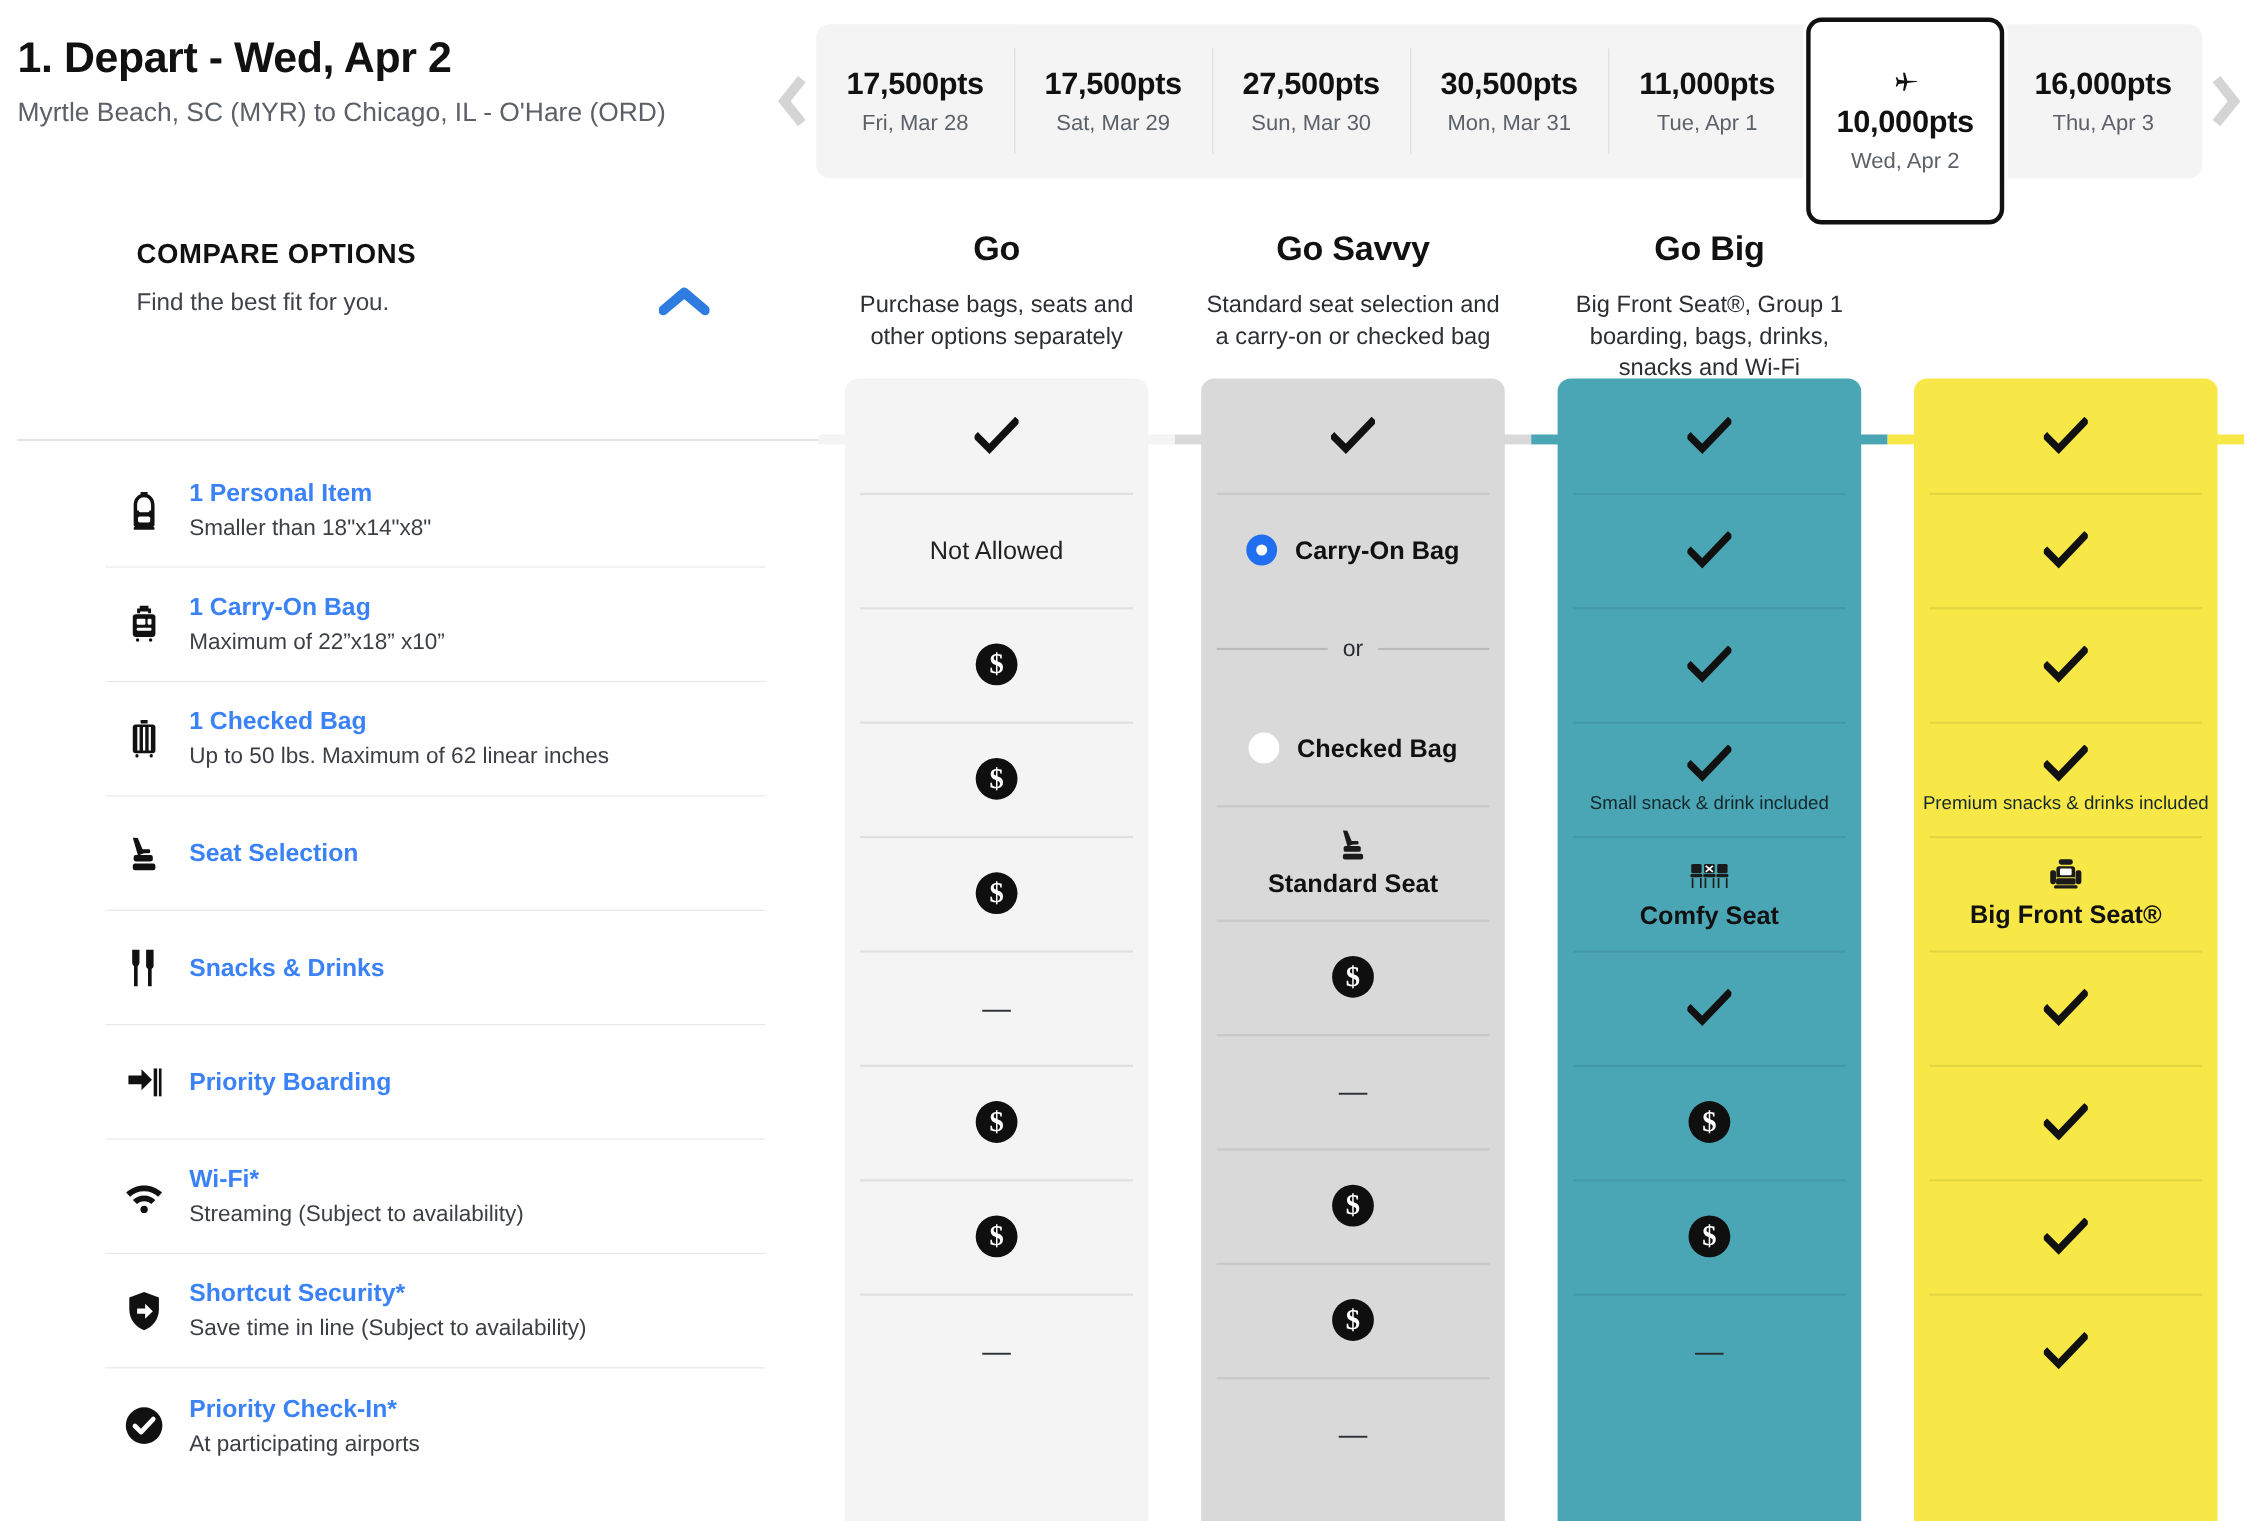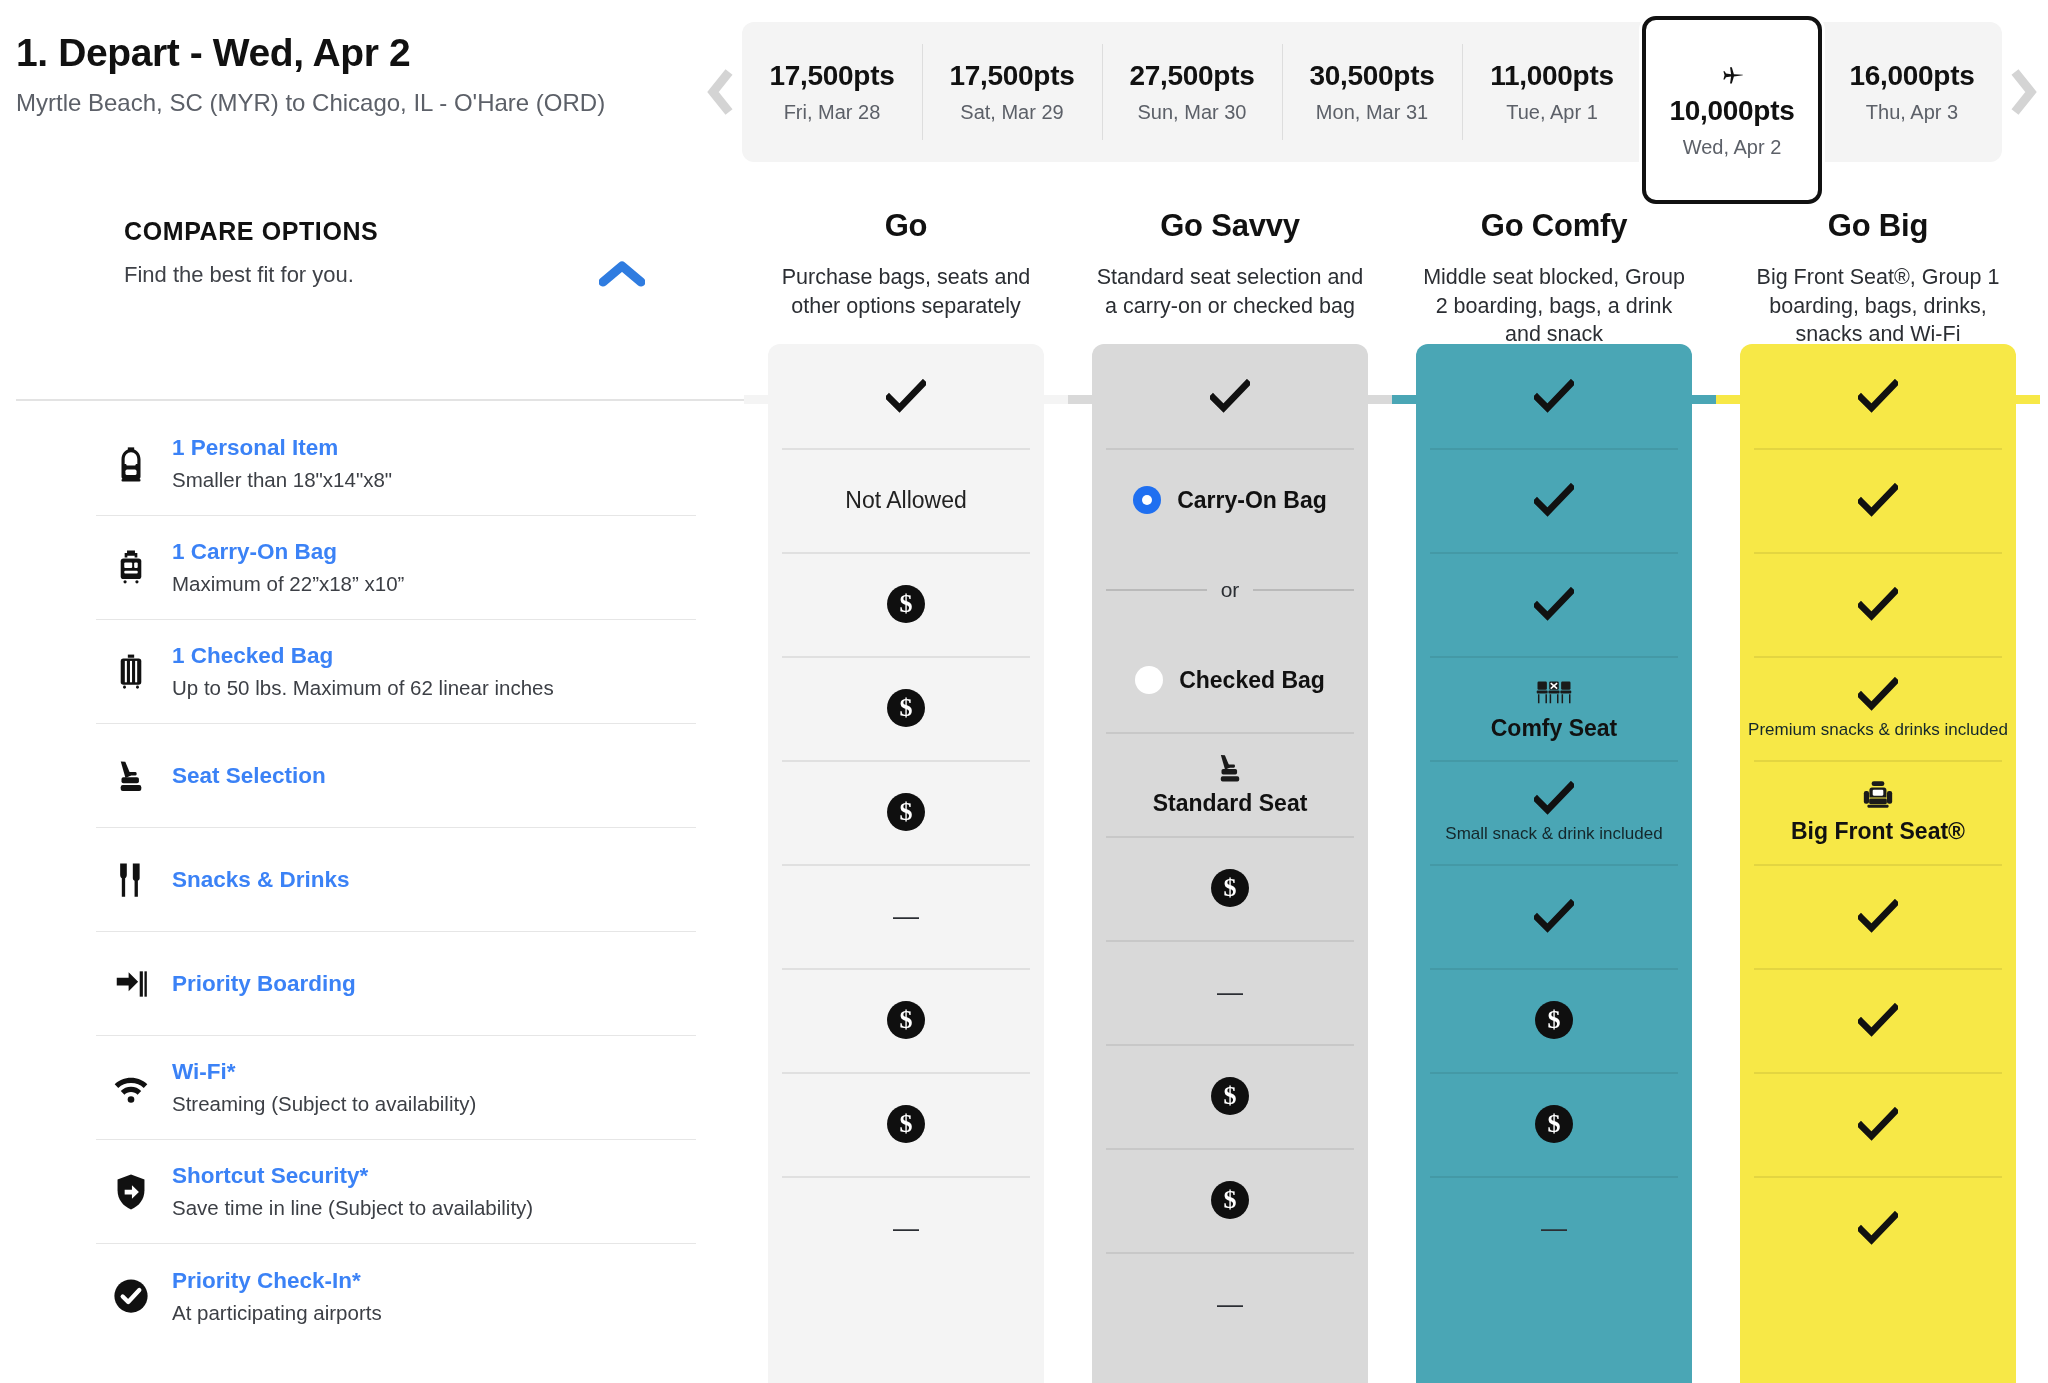--- a/index.html
+++ b/index.html
@@ -256,24 +256,20 @@
       <div class="fare-heads" id="fare-heads">
           <div class="fare-head">
             <div class="fare-name">Go</div>
             <div class="fare-desc">Purchase bags, seats and other options separately</div>
           </div>
           <div class="fare-head">
             <div class="fare-name">Go Savvy</div>
             <div class="fare-desc">Standard seat selection and a carry-on or checked bag</div>
           </div>
           <div class="fare-head">
-            <div class="fare-name">Go Comfy</div>
-            <div class="fare-desc">Middle seat blocked, Group 2 boarding, bags, a drink and snack</div>
-          </div>
-          <div class="fare-head">
             <div class="fare-name">Go Big</div>
             <div class="fare-desc">Big Front Seat®, Group 1 boarding, bags, drinks, snacks and Wi-Fi</div>
           </div>
         </div>
     </div>
 
     <div class="bar-row">
       <div class="bar-left"></div>
       <div class="bar-cols" id="bar-cols">
           <div class="bar-col" style="background: rgb(244, 244, 244);"></div>
@@ -502,20 +498,26 @@
             </div>
             <div class="cell">
               <span class="check"><svg width="40" height="34" viewBox="0 0 40 34">
                   <path d="M3 18.5 L13.5 29 L37 4.5" fill="none" stroke="currentColor" stroke-width="6.6" stroke-linecap="square" stroke-linejoin="miter"></path>
                 </svg></span>
             </div>
             <div class="cell">
               <span class="check"><svg width="40" height="34" viewBox="0 0 40 34">
                   <path d="M3 18.5 L13.5 29 L37 4.5" fill="none" stroke="currentColor" stroke-width="6.6" stroke-linecap="square" stroke-linejoin="miter"></path>
                 </svg></span>
+            </div>
+            <div class="cell">
+              <span class="check"><svg width="40" height="34" viewBox="0 0 40 34">
+                  <path d="M3 18.5 L13.5 29 L37 4.5" fill="none" stroke="currentColor" stroke-width="6.6" stroke-linecap="square" stroke-linejoin="miter"></path>
+                </svg></span>
+              <span class="cell-note">Small snack &amp; drink included</span>
             </div>
             <div class="cell">
               <span class="cell-icon"><svg width="36" height="36" viewBox="0 0 48 40" fill="currentColor">
                   <rect x="2" y="6" width="12.5" height="11" rx="1.6"></rect>
                   <rect x="1" y="18" width="14.5" height="4" rx="1.2"></rect>
                   <rect x="2.6" y="23" width="2" height="12"></rect>
                   <rect x="12.6" y="23" width="2" height="12"></rect>
                   <rect x="17.6" y="6" width="12.8" height="11" rx="1.6"></rect>
                   <rect x="16.6" y="18" width="14.8" height="4" rx="1.2"></rect>
                   <rect x="18.2" y="23" width="2" height="12"></rect>
@@ -525,26 +527,20 @@
                   <rect x="34.1" y="23" width="2" height="12"></rect>
                   <rect x="44" y="23" width="2" height="12"></rect>
                   <path d="M19.6 8.2l8.6 7.2M28.2 8.2l-8.6 7.2" stroke="#fff" stroke-width="2.1" fill="none"></path>
                 </svg></span>
               <span class="cell-title">Comfy Seat</span>
             </div>
             <div class="cell">
               <span class="check"><svg width="40" height="34" viewBox="0 0 40 34">
                   <path d="M3 18.5 L13.5 29 L37 4.5" fill="none" stroke="currentColor" stroke-width="6.6" stroke-linecap="square" stroke-linejoin="miter"></path>
                 </svg></span>
-              <span class="cell-note">Small snack &amp; drink included</span>
-            </div>
-            <div class="cell">
-              <span class="check"><svg width="40" height="34" viewBox="0 0 40 34">
-                  <path d="M3 18.5 L13.5 29 L37 4.5" fill="none" stroke="currentColor" stroke-width="6.6" stroke-linecap="square" stroke-linejoin="miter"></path>
-                </svg></span>
             </div>
             <div class="cell">
               <span class="dollar">$</span>
             </div>
             <div class="cell">
               <span class="dollar">$</span>
             </div>
             <div class="cell">
               <span class="dash">—</span>
             </div>

